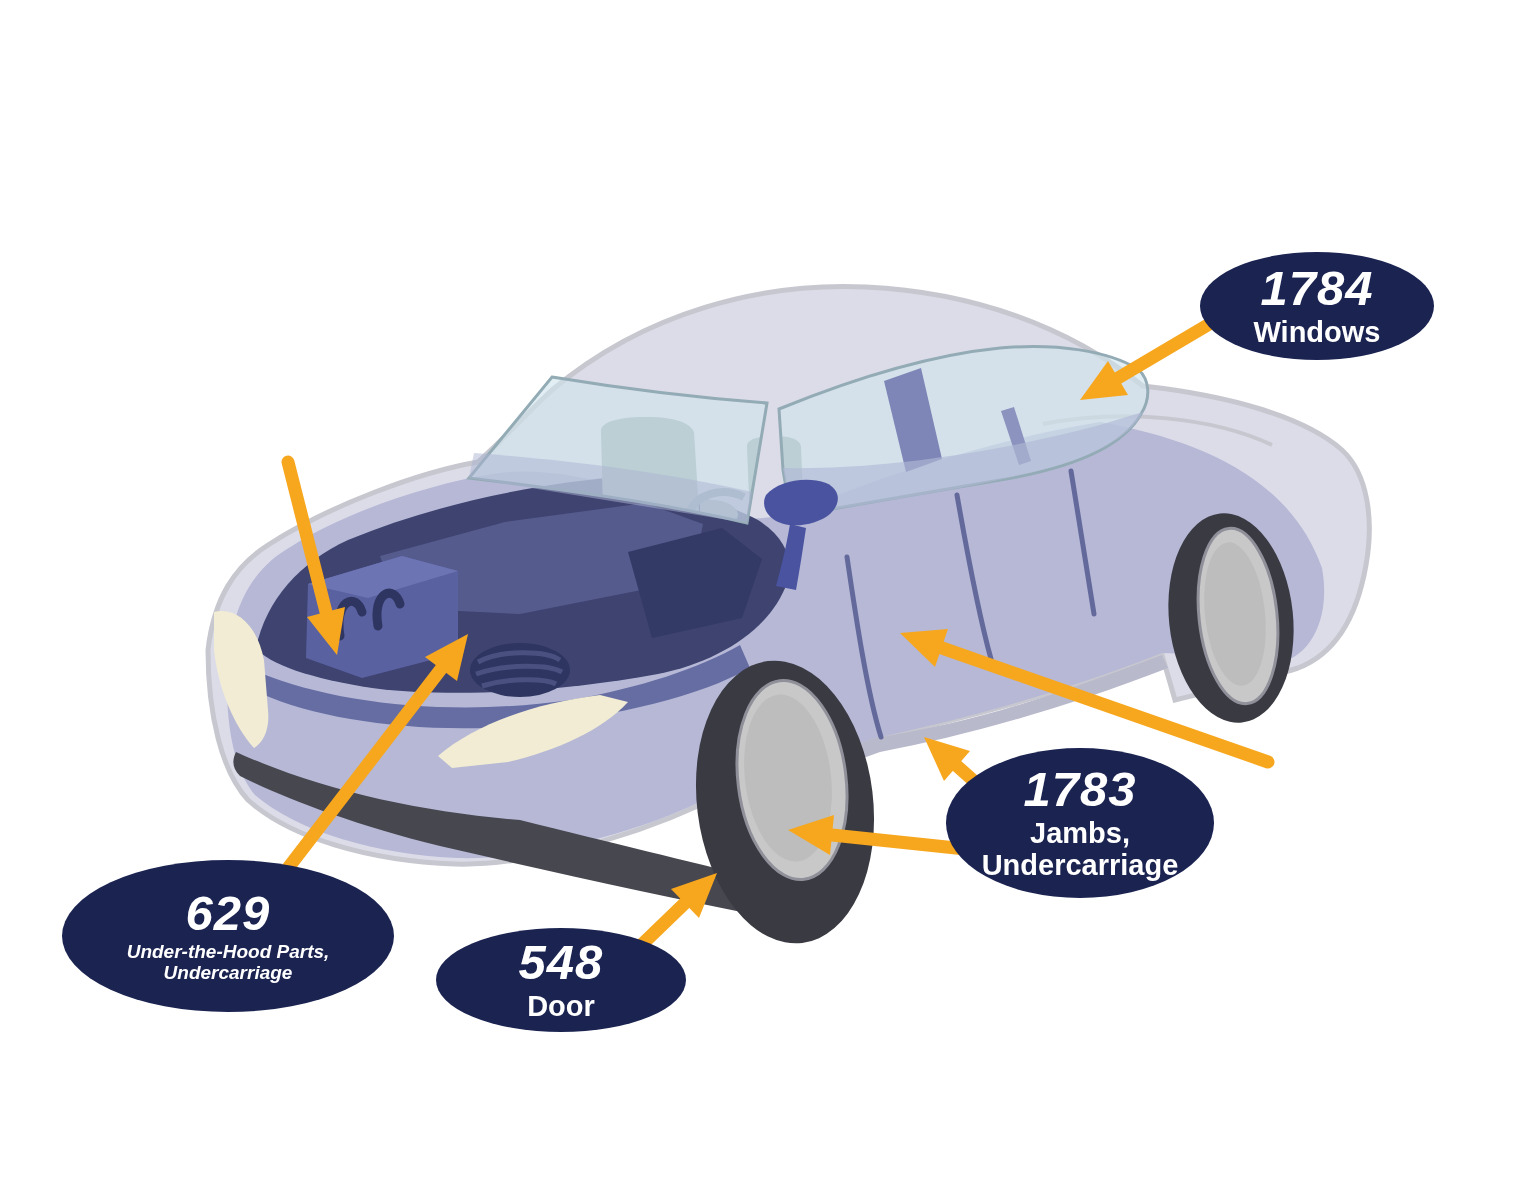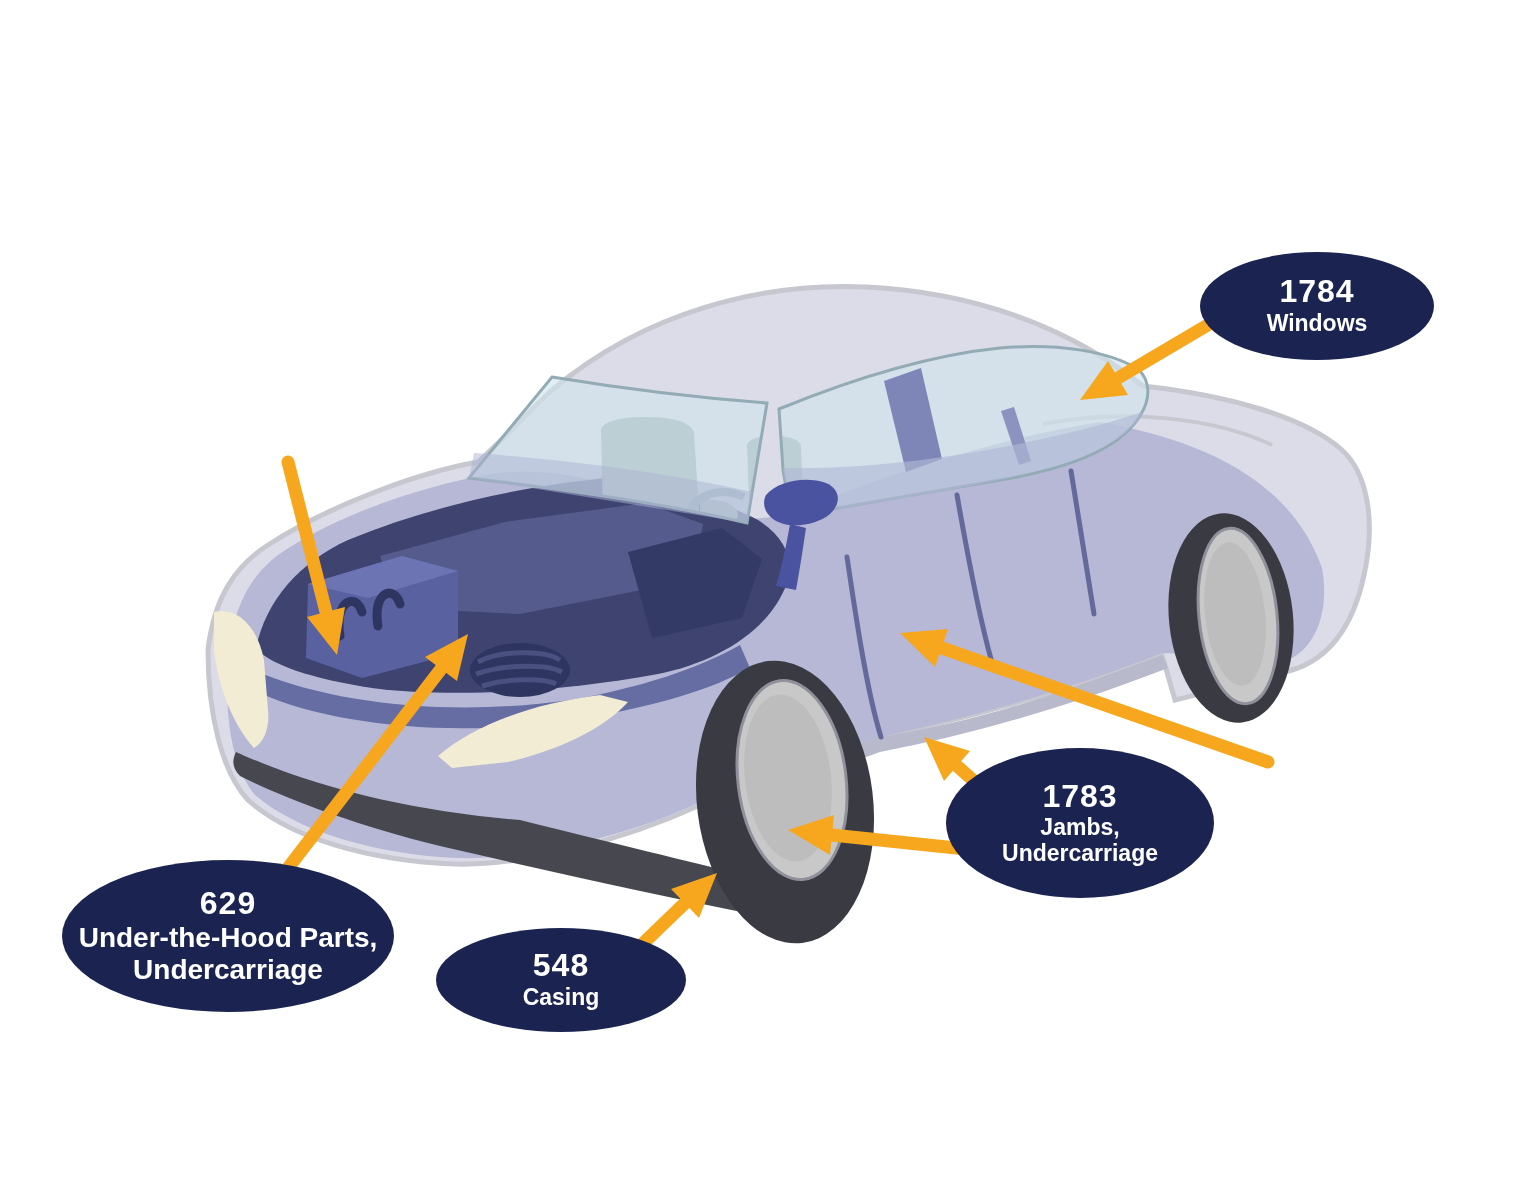--- a/index.html
+++ b/index.html
@@ -16,22 +16,22 @@
   .bay{fill:var(--engine-bay);}
   .glasspane{fill:var(--glass);fill-opacity:.62;stroke:#93abb5;stroke-width:3;}
   .tire{fill:var(--tire);}
   .rim{fill:var(--rim);stroke:#90909a;stroke-width:3;}
   .arrow-line{stroke:var(--arrow);stroke-width:13;stroke-linecap:round;fill:none;}
   .arrow-head{fill:var(--arrow);}
   .seam{stroke:#636a9b;stroke-width:5;stroke-linecap:round;fill:none;}
   .callout{position:absolute;border-radius:50%;background:var(--bubble-fill);color:var(--bubble-text);
            display:flex;flex-direction:column;align-items:center;justify-content:center;
            text-align:center;font-weight:bold;z-index:2;}
-  .callout .num{font-size:32px;line-height:1.04;letter-spacing:1px;}
-  .callout .lbl{font-size:23px;line-height:1.12;white-space:pre-line;margin-top:2px;}
+  .callout .num{font-size:49px;line-height:1.04;letter-spacing:1px;font-style:italic;}
+  .callout .lbl{font-size:29px;line-height:1.12;white-space:pre-line;margin-top:2px;}
 </style>
 </head>
 <body>
 
 <div class="stage">
 
   <svg width="1536" height="1187" viewBox="0 0 1536 1187">
     <defs>
       <clipPath id="glassClip">
         <path d="M 552,377 C 625,389 700,398 767,403 L 747,523 C 672,505 560,489 469,478 Z"></path>
@@ -178,22 +178,22 @@
 
 
   <div class="callout" style="left:946px;top:748px;width:268px;height:150px;">
     <span class="num">1783</span>
     <span class="lbl">Jambs,
 Undercarriage</span>
   </div>
 
   <div class="callout" style="left:62px;top:860px;width:332px;height:152px;">
     <span class="num">629</span>
-    <span class="lbl" style="font-size:28px;">Under-the-Hood Parts,
+    <span class="lbl" style="font-size:19px;font-style:italic;">Under-the-Hood Parts,
 Undercarriage</span>
   </div>
 
   <div class="callout" style="left:436px;top:928px;width:250px;height:104px;">
     <span class="num">548</span>
-    <span class="lbl">Casing</span>
+    <span class="lbl">Door</span>
   </div>
 
 </div>
 
 </body></html>

